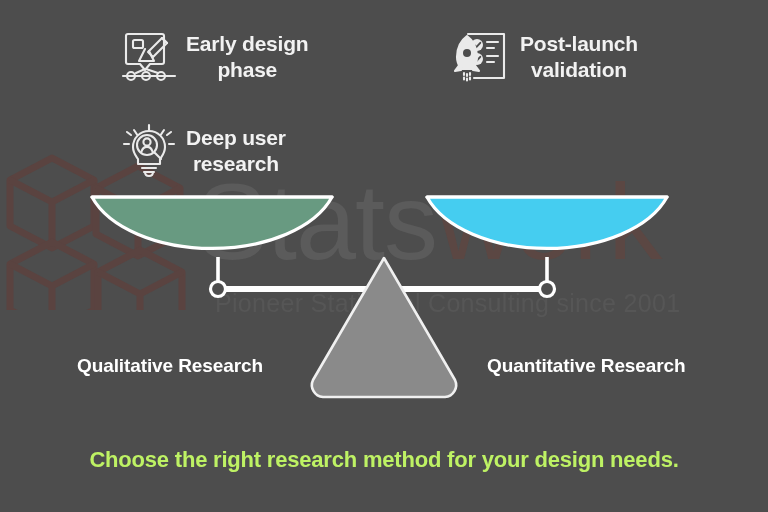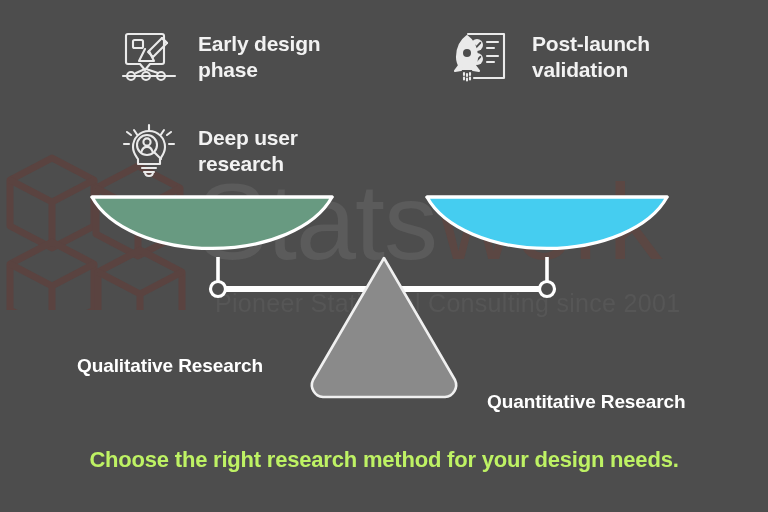--- a/index.html
+++ b/index.html
@@ -56,21 +56,22 @@
     color: #565656;
     letter-spacing: 0.3px;
     white-space: nowrap;
   }
 
   
   .feature {
     position: absolute;
     display: flex;
     align-items: center;
-    gap: 18px;
+    gap: 6px;
+    text-align: center;
   }
   .feature .ficon {
     width: 62px;
     height: 62px;
     flex: 0 0 62px;
     display: flex;
     align-items: center;
     justify-content: center;
   }
   .feature .flabel {
@@ -95,21 +96,21 @@
 
   .pan-label {
     position: absolute;
     color: #ffffff;
     font-size: 19px;
     font-weight: bold;
     letter-spacing: -0.1px;
     white-space: nowrap;
   }
   #label-left  { left: 77px;  top: 355px; }
-  #label-right { left: 487px; top: 355px; margin-top: 36px; }
+  #label-right { left: 487px; top: 355px; }
 
   .caption {
     position: absolute;
     left: 0;
     right: 0;
     top: 447px;
     text-align: center;
     color: #bef264;
     font-size: 22px;
     font-weight: bold;

